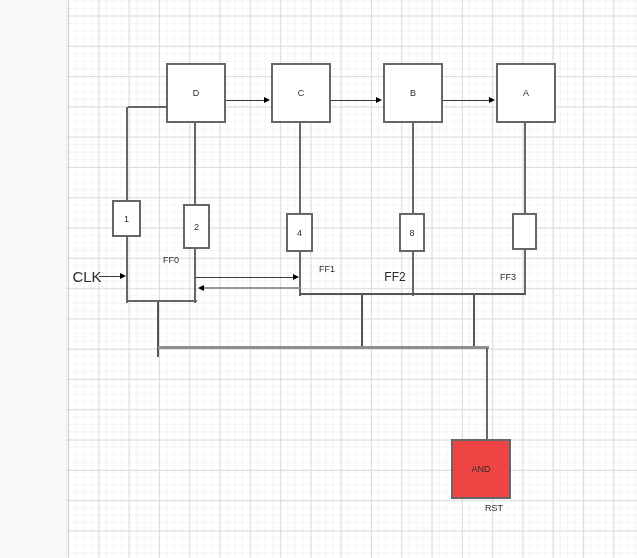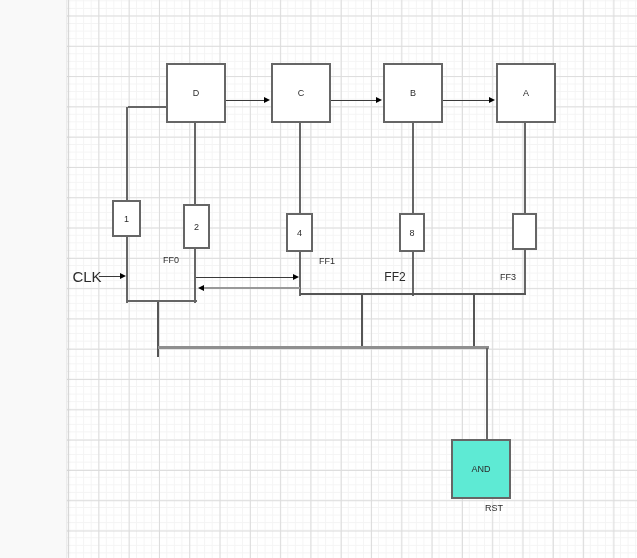--- a/index.html
+++ b/index.html
@@ -86,23 +86,23 @@
       </div>
       <div style="position: absolute; left: 286px; top: 213px; width: 27px; height: 39px; box-sizing: border-box; background: rgb(255, 255, 255); border: 2px solid rgb(102, 102, 102); display: flex; align-items: center; justify-content: center; font-size: 9px; color: rgb(43, 43, 43);">
         <span class="lbl vert">4</span>
       </div>
       <div style="position: absolute; left: 399px; top: 213px; width: 26px; height: 39px; box-sizing: border-box; background: rgb(255, 255, 255); border: 2px solid rgb(102, 102, 102); display: flex; align-items: center; justify-content: center; font-size: 9px; color: rgb(43, 43, 43);">
         <span class="lbl vert">8</span>
       </div>
       <div style="position: absolute; left: 512px; top: 213px; width: 25px; height: 37px; box-sizing: border-box; background: rgb(255, 255, 255); border: 2px solid rgb(102, 102, 102); display: flex; align-items: center; justify-content: center; font-size: 9px; color: rgb(43, 43, 43);">
         <span class="lbl vert"></span>
       </div>
-      <div style="position: absolute; left: 451px; top: 439px; width: 60px; height: 60px; box-sizing: border-box; background: #5eead4; border: 2px solid rgb(102, 102, 102); display: flex; align-items: center; justify-content: center; font-size: 9px; color: rgb(43, 43, 43);">
+      <div style="position: absolute; left: 451px; top: 439px; width: 60px; height: 60px; box-sizing: border-box; background: #ef4444; border: 2px solid rgb(102, 102, 102); display: flex; align-items: center; justify-content: center; font-size: 9px; color: rgb(43, 43, 43);">
         <span class="lbl">AND</span>
       </div>
       <div style="position: absolute; left: 87px; top: 276px; transform: translate(-50%, -50%); font-size: 15px; color: rgb(43, 43, 43); white-space: nowrap;">CLK</div>
       <div style="position: absolute; left: 171px; top: 260px; transform: translate(-50%, -50%); font-size: 9px; color: rgb(43, 43, 43); white-space: nowrap;">FF0</div>
-      <div style="position: absolute; left: 327px; top: 261px; transform: translate(-50%, -50%); font-size: 9px; color: rgb(43, 43, 43); white-space: nowrap; text-align: center;">FF1</div>
+      <div style="position: absolute; left: 327px; top: 269px; transform: translate(-50%, -50%); font-size: 9px; color: rgb(43, 43, 43); white-space: nowrap; text-align: center;">FF1</div>
       <div style="position: absolute; left: 395px; top: 277px; transform: translate(-50%, -50%); font-size: 12px; color: rgb(43, 43, 43); white-space: nowrap;">FF2</div>
       <div style="position: absolute; left: 508px; top: 277px; transform: translate(-50%, -50%); font-size: 9px; color: rgb(43, 43, 43); white-space: nowrap;">FF3</div>
       <div style="position: absolute; left: 481px; top: 508px; transform: translate(-50%, -50%); font-size: 9px; color: rgb(43, 43, 43); white-space: nowrap; margin-left: 13px;">RST</div>
     </div>
 </div>
 
 </body></html>

